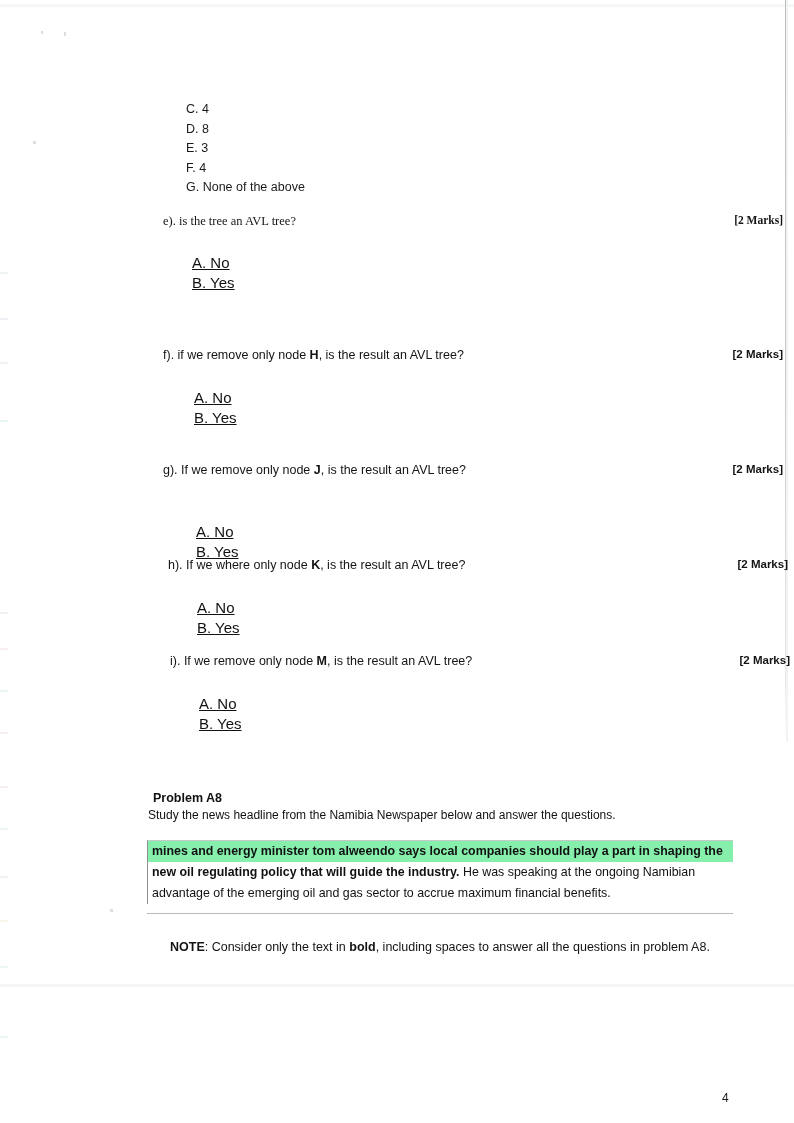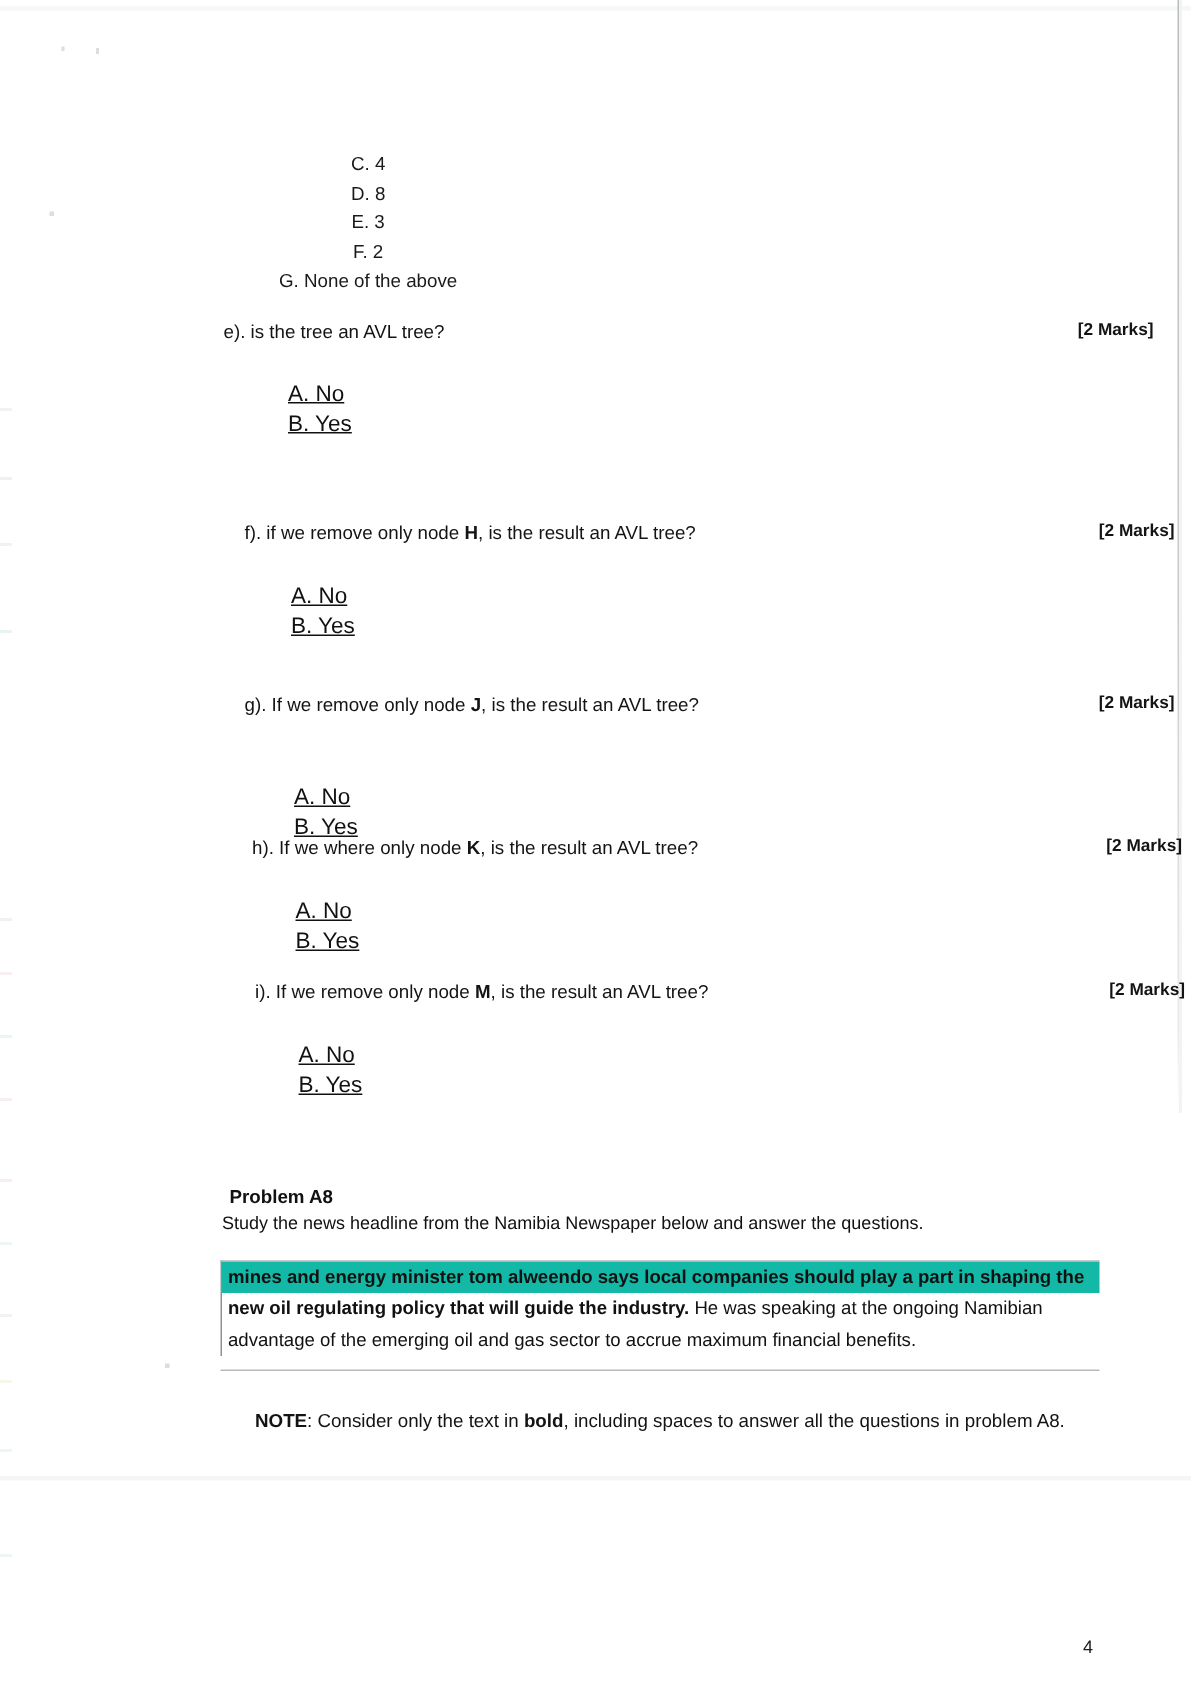--- a/index.html
+++ b/index.html
@@ -133,21 +133,21 @@
     box-sizing: border-box;
   }
   .headline-line {
     font-size: 12.4px;
     line-height: 21px;
     padding-left: 4px;
     color: #111111;
     white-space: nowrap;
   }
   .headline-line.shaded {
-    background: #14b8a6;
+    background: #86efac;
   }
   .headline-rule {
     position: absolute;
     left: 147px;
     top: 913px;
     width: 586px;
     height: 1px;
     background: #b6babb;
   }
   .hl-strong { font-weight: bold; }
@@ -196,29 +196,29 @@
   <div class="scan-left-noise" style="top:920px;background:#f1ecd8;"></div>
   <div class="scan-left-noise" style="top:966px;background:#d9eeeb;"></div>
   <div class="scan-left-noise" style="top:1036px;background:#dcefec;"></div>
   <div class="speck" style="left:64px;top:32px;width:2px;height:4px;"></div>
   <div class="speck" style="left:41px;top:31px;width:2px;height:3px;"></div>
   <div class="speck" style="left:33px;top:141px;width:3px;height:3px;"></div>
   <div class="speck" style="left:110px;top:909px;width:3px;height:3px;"></div>
 
   <div class="content">
 
-    <div class="opt-list" style="left:186px; top:100px;text-align:center;">
+    <div class="opt-list" style="left:186px; top:100px;">
       <div>C. 4</div>
       <div>D. 8</div>
       <div>E. 3</div>
-      <div>F. 2</div>
+      <div>F. 4</div>
       <div>G. None of the above</div>
     </div>
 
-    <div class="q-row" style="left:149px; top:214px;">
+    <div class="q-row" style="left:163px; top:214px;font-family:Liberation Serif, serif;">
       <span class="q-text">e). is the tree an AVL tree?</span>
       <span class="q-marks">[2 Marks]</span>
     </div>
     <div class="ans-list" style="left:192px; top:253px;">
       <div>A. No</div>
       <div>B. Yes</div>
     </div>
 
     <div class="q-row" style="left:163px; top:348px;text-decoration:underline;">
       <span class="q-text"><span>f). if we remove only node </span><b>H</b><span>, is the result an AVL tree?</span></span>

